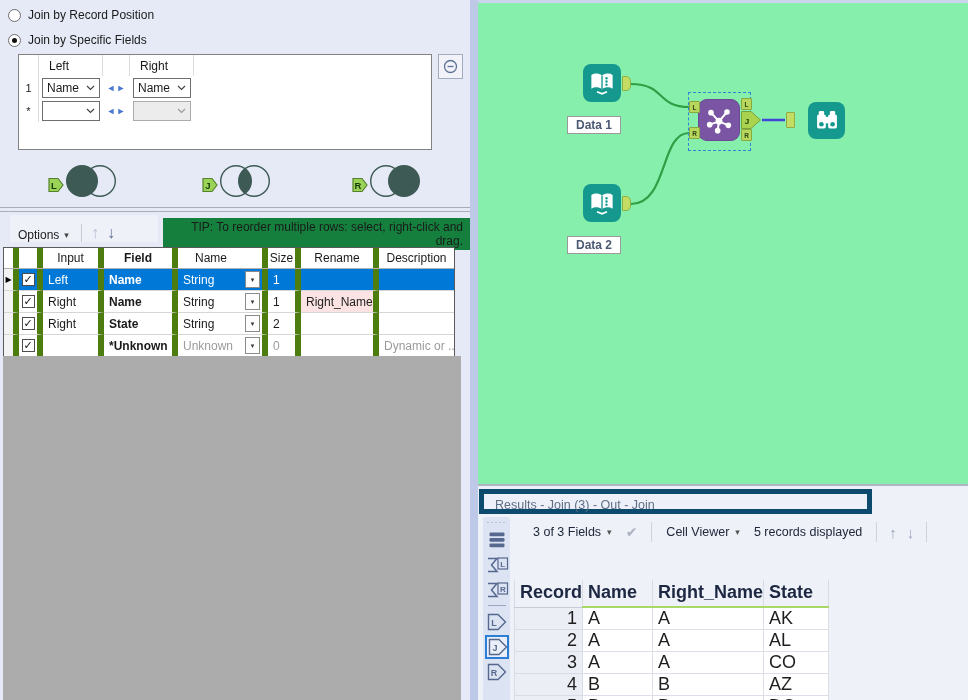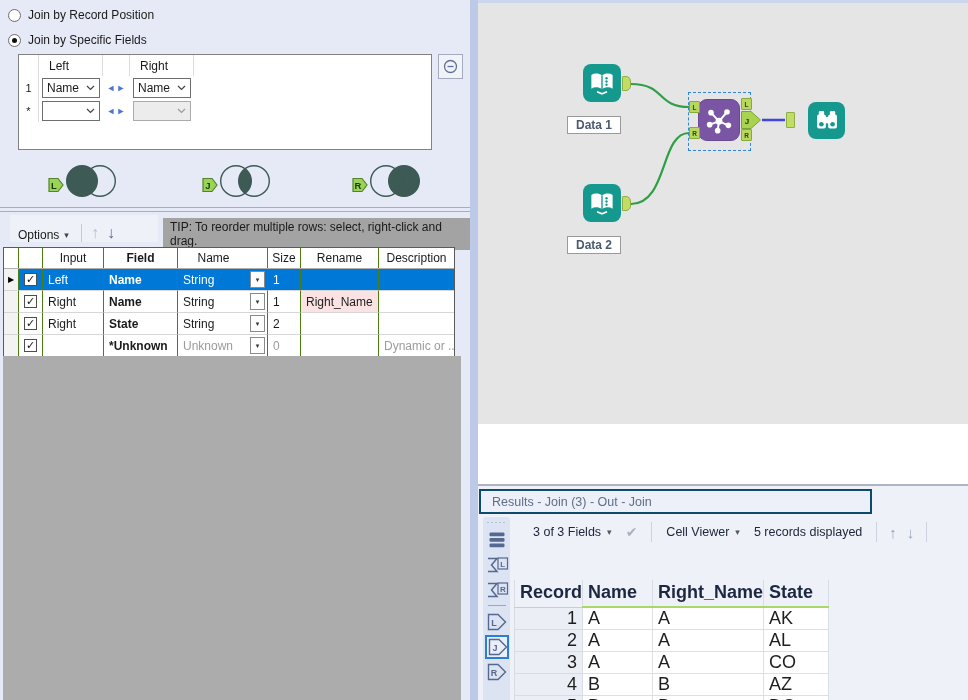--- a/index.html
+++ b/index.html
@@ -38,27 +38,27 @@
     border-top:1px solid #a9adb8; border-bottom:1px solid #a9adb8; }
 
   .options-bar { position:absolute; left:10px; top:215px; width:148px; height:27px; background:#eef1f8;
     display:flex; align-items:flex-end; }
   .options-btn { display:flex; align-items:center; gap:5px; padding:0 8px; background:none; border:none;
     font:inherit; color:#1a1a1a; cursor:pointer; }
   .options-caret { font-size:9px; color:#444; }
   .vsep-s { width:1px; height:18px; background:#c4cad6; margin:0 4px; }
   .mv-up { color:#b6bfd2; font-size:16px; padding:0 5px; cursor:pointer; }
   .mv-dn { color:#5d6f94; font-size:16px; padding:0 3px; cursor:pointer; }
-  .tip { position:absolute; left:163px; top:218px; background:#a3a3a3; padding:2px 7px; color:#1a1a1a; }
+  .tip { position:absolute; left:163px; top:218px; background:#15803d; padding:2px 7px; color:#1a1a1a;text-align:right; }
 
   
   .grid { position:absolute; left:3px; top:247px; width:452px; background:#fff; border:1px solid #5a5a5a; }
   .g-row { display:flex; height:22px; }
   .g-head { height:21px; border-bottom:1px solid #b0b0b0; }
-  .g-cell { border-right:1px solid #4d7c0f; padding-left:5px; display:flex; align-items:center; overflow:hidden; white-space:nowrap; }
+  .g-cell { border-right:6px solid #4d7c0f; padding-left:5px; display:flex; align-items:center; overflow:hidden; white-space:nowrap; }
   .g-row:not(.g-head) .g-cell { border-bottom:1px solid #d6d6d6; border-top:none; }
   .gc-sel  { width:15px; padding:0; justify-content:center; background:#f3f3f3; }
   .gc-chk  { width:24px; padding:0; justify-content:center; }
   .gc-in   { width:61px; }
   .gc-fld  { width:74px;font-weight:bold; }
   .gc-typ  { width:90px; position:relative; padding-right:18px; }
   .gc-siz  { width:33px; }
   .gc-ren  { width:78px; }
   .gc-dsc  { flex:1; border-right:none; }
   .g-head .g-cell { justify-content:center; padding-left:0; background:#fff; }
@@ -70,40 +70,40 @@
   .combo-btn { position:absolute; right:2px; top:2px; bottom:2px; width:15px; border:1px solid #8a8a8a;
     background:#fdfdfd; color:#333; font-size:7px; display:flex; align-items:center; justify-content:center; }
   .pink { background:#fbe3e3 !important; color:#222 !important; }
   .dim { color:#9b9b9b; }
   .gray-area { position:absolute; left:3px; top:356px; width:458px; height:344px; background:#acacac; }
 
   
   .splitter { position:absolute; left:470px; top:0; width:8px; height:700px; background:#bdc9e6; cursor:col-resize; }
 
   
-  .canvas { position:absolute; left:478px; top:0; width:490px; height:424px; background:#e5e5e5; }
+  .canvas { position:absolute; left:478px; top:0; width:490px; height:484px; background:#86efac; }
   .canvas-top-strip { position:absolute; left:0; top:0; width:100%; height:3px; background:#cbd5ec; }
   .wires { position:absolute; left:0; top:0; pointer-events:none; }
   .tool-sq { position:absolute; border-radius:8px; display:flex; align-items:center; justify-content:center; cursor:pointer; }
   .teal { background:#15988e; }
   .tool-label { position:absolute; border:1px solid #9a9a9a; background:#fff; color:#4b5a72; font-weight:bold;
     padding:1px 8px; font-size:12px; white-space:nowrap; }
   .out-anchor { position:absolute; width:9px; height:15px; background:#c3dc64; border:1px solid #8fae43;
     border-radius:1px 5px 5px 1px; }
   .in-anchor-plain { position:absolute; width:9px; height:16px; background:#c3dc64; border:1px solid #8fae43; border-radius:1px; }
   .join-sel { position:absolute; left:210px; top:92px; width:63px; height:59px; border:1px dashed #2e86d4; }
   .join-tool { position:absolute; left:220px; top:99px; width:42px; height:42px; background:#7a55a3;
     border:1px solid #6b4794; border-radius:9px; display:flex; align-items:center; justify-content:center; cursor:pointer; }
   .anchor-tab { position:absolute; width:11px; height:12px; background:#b9d75c; border:1px solid #85a93c;
     border-radius:1px; font-size:6.5px; font-weight:bold; color:#2a4511; text-align:center; line-height:11px; }
 
   
   .results { position:absolute; left:478px; top:484px; width:490px; height:216px; background:#eef1f8;
     border-top:2px solid #aeb4c1; }
-  .res-header { position:absolute; left:1px; top:3px; width:393px; height:25px; border:2px solid #0c4a6e;
+  .res-header { position:absolute; left:1px; top:3px; width:393px; height:25px; border:5px solid #0c4a6e;
     background:#edf0f8; color:#5e6f86; line-height:23px; padding-left:11px; font-size:12.5px; }
   .res-sidebar { position:absolute; left:5px; top:31px; width:27px; bottom:0; background:#dce3f2;
     border-radius:3px 3px 0 0; display:flex; flex-direction:column; align-items:center; }
   .drag-dots { font-size:9px; color:#8b98b4; letter-spacing:1px; line-height:9px; height:9px; margin-top:1px; }
   .sb-icon { width:24px; height:24px; display:flex; align-items:center; justify-content:center; margin-top:1px; cursor:pointer; }
   .sb-icon.sel { border:2px solid #2a7fd4; background:#e9eef9; }
   .sb-div { width:18px; height:1px; background:#9aa6c0; margin:3px 0; }
   .res-toolbar { position:absolute; left:36px; top:31px; height:30px; right:0; display:flex; align-items:center;
     color:#20283c; font-size:12.5px; }
   .tb-caret { font-size:9px; color:#555; margin-left:6px; }

